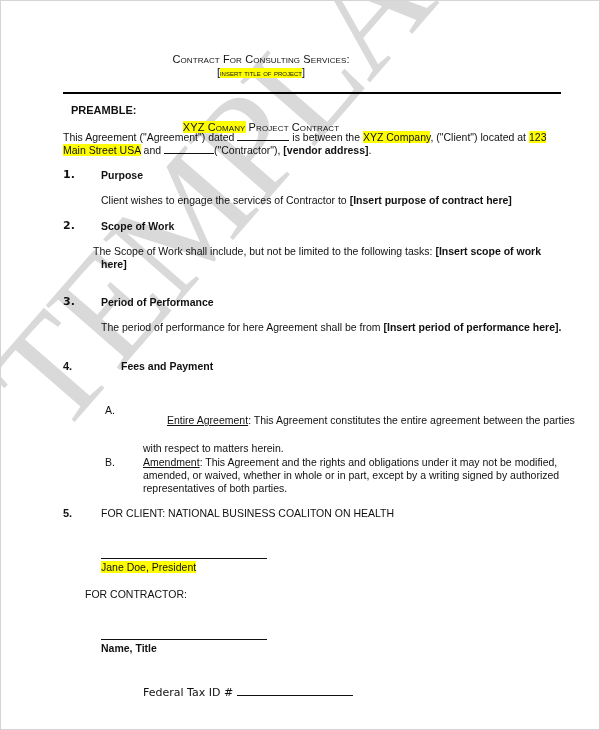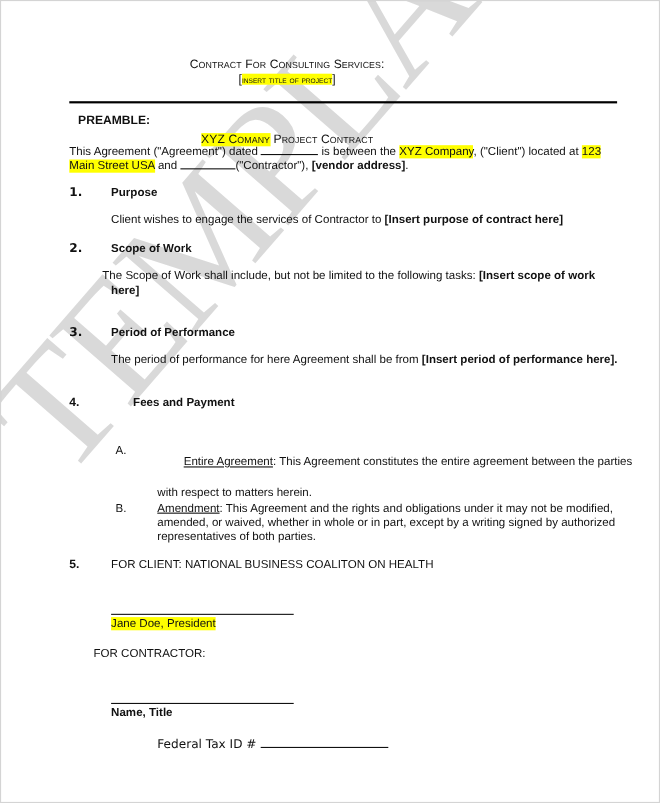--- a/index.html
+++ b/index.html
@@ -25,21 +25,21 @@
     .hdr .sc { letter-spacing: 0.1px; }
     .hdr-small { font-size: 9px; font-variant: small-caps; }
     .rule { position: absolute; left: 62px; top: 91px; width: 498px; height: 2px; background: #000; }
 
     .num { font-family: "DejaVu Sans", sans-serif; font-weight: bold; font-size: 11px; }
     .sec-title { font-weight: bold; font-size: 10.5px; }
     .line { font-size: 10.5px; line-height: 13px; }
     .blank { display: inline-block; border-bottom: 1px solid #111; height: 10px; vertical-align: baseline; }
 
     .sig-line { position: absolute; height: 0; border-top: 1px solid #111; }
-    .mono-ish { font-family: "DejaVu Sans", sans-serif; font-size: 11px; }
+    .mono-ish { font-family: "DejaVu Sans", sans-serif; font-size: 11px; margin-top: 16px; }
 
     
     .watermark {
       position: absolute;
       left: 20px; top: 330px;
       width: 640px;
       font-family: "Liberation Serif", serif;
       font-size: 150px;
       color: rgba(140,140,140,0.33);
       letter-spacing: -4px;

